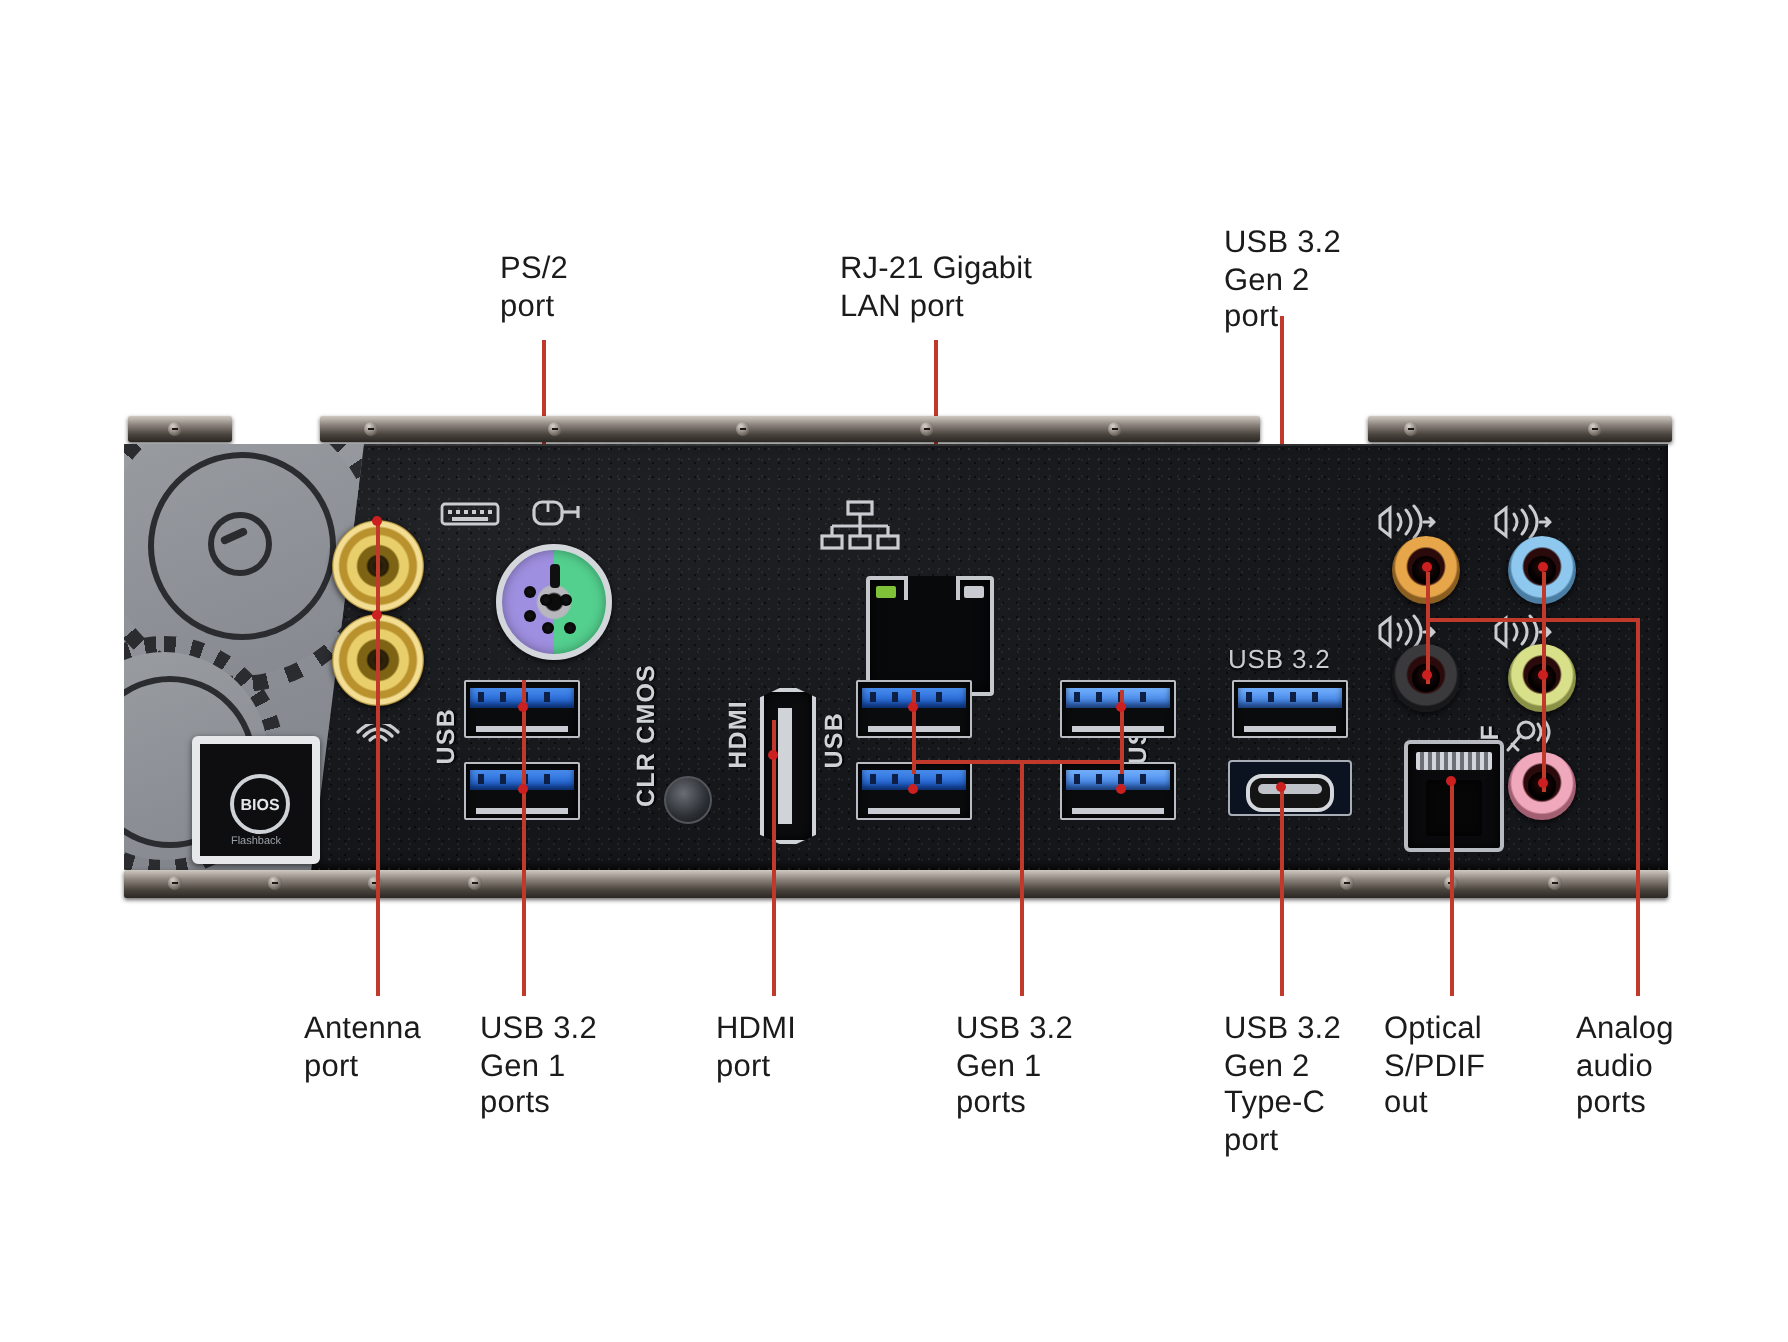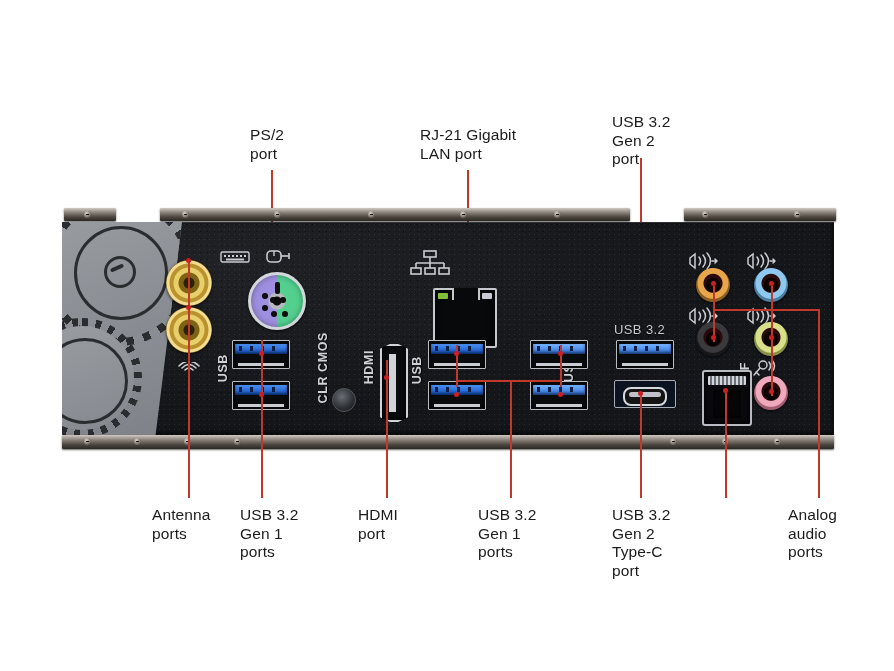--- a/index.html
+++ b/index.html
@@ -339,20 +339,24 @@
 
     <div id="gearplate">
       <div class="gearteeth" style="left:-18px; top:-26px; width:150px; height:150px;"></div>
       <div class="gear" style="left:12px; top:4px; width:88px; height:88px;"></div>
       <div class="gear" style="left:42px; top:34px; width:26px; height:26px; border-width:3px;"></div>
       <div style="position:absolute; left:48px; top:44px; width:14px; height:4px; background:#2a2c30; transform:rotate(-24deg); border-radius:2px;"></div>
       <div class="gearteeth" style="left:-40px; top:96px; width:120px; height:120px;"></div>
       <div class="gear" style="left:-20px; top:116px; width:80px; height:80px;"></div>
     </div>
 
+    <div id="bios" style="left:34px; top:146px;">
+      <div class="ring">BIOS</div>
+      <div class="sub">Flashback</div>
+    </div>
 
     <div class="sma" style="left:104px; top:38px;"></div>
     <div class="sma" style="left:104px; top:85px;"></div>
 
     <svg class="icon" style="left:113px; top:140px;" width="28" height="20" viewBox="0 0 28 20">
       <g fill="none" stroke="#c9ccd1" stroke-width="1.6" stroke-linecap="round">
         <path d="M14 18 L14 9"></path>
         <path d="M10 8 q4 -4 8 0"></path>
         <path d="M7 6 q7 -7 14 0"></path>
         <path d="M4 4 q10 -10 20 0"></path>
@@ -560,30 +564,33 @@
   <div class="lead v" style="left:771px; top:286px; height:110px;"></div>
   <div class="lead h" style="left:713px; top:309px; width:106px;"></div>
   <div class="lead v" style="left:818px; top:309px; height:189px;"></div>
   <div class="dot" style="left:711px; top:281px;"></div>
   <div class="dot" style="left:769px; top:281px;"></div>
   <div class="dot" style="left:711px; top:335px;"></div>
   <div class="dot" style="left:769px; top:335px;"></div>
   <div class="dot" style="left:769px; top:389px;"></div>
 
   <div class="callout" style="left:152px; top:506px;">Antenna
-ports</div>
+port</div>
   <div class="callout" style="left:240px; top:506px;">USB 3.2
 Gen 1
 ports</div>
   <div class="callout" style="left:358px; top:506px;">HDMI
 port</div>
   <div class="callout" style="left:478px; top:506px;">USB 3.2
 Gen 1
 ports</div>
   <div class="callout" style="left:612px; top:506px;">USB 3.2
 Gen 2
 Type-C
 port</div>
+  <div class="callout" style="left:692px; top:506px;">Optical
+S/PDIF
+out</div>
   <div class="callout" style="left:788px; top:506px;">Analog
 audio
 ports</div>
 
 </div>
 
 </body></html>

